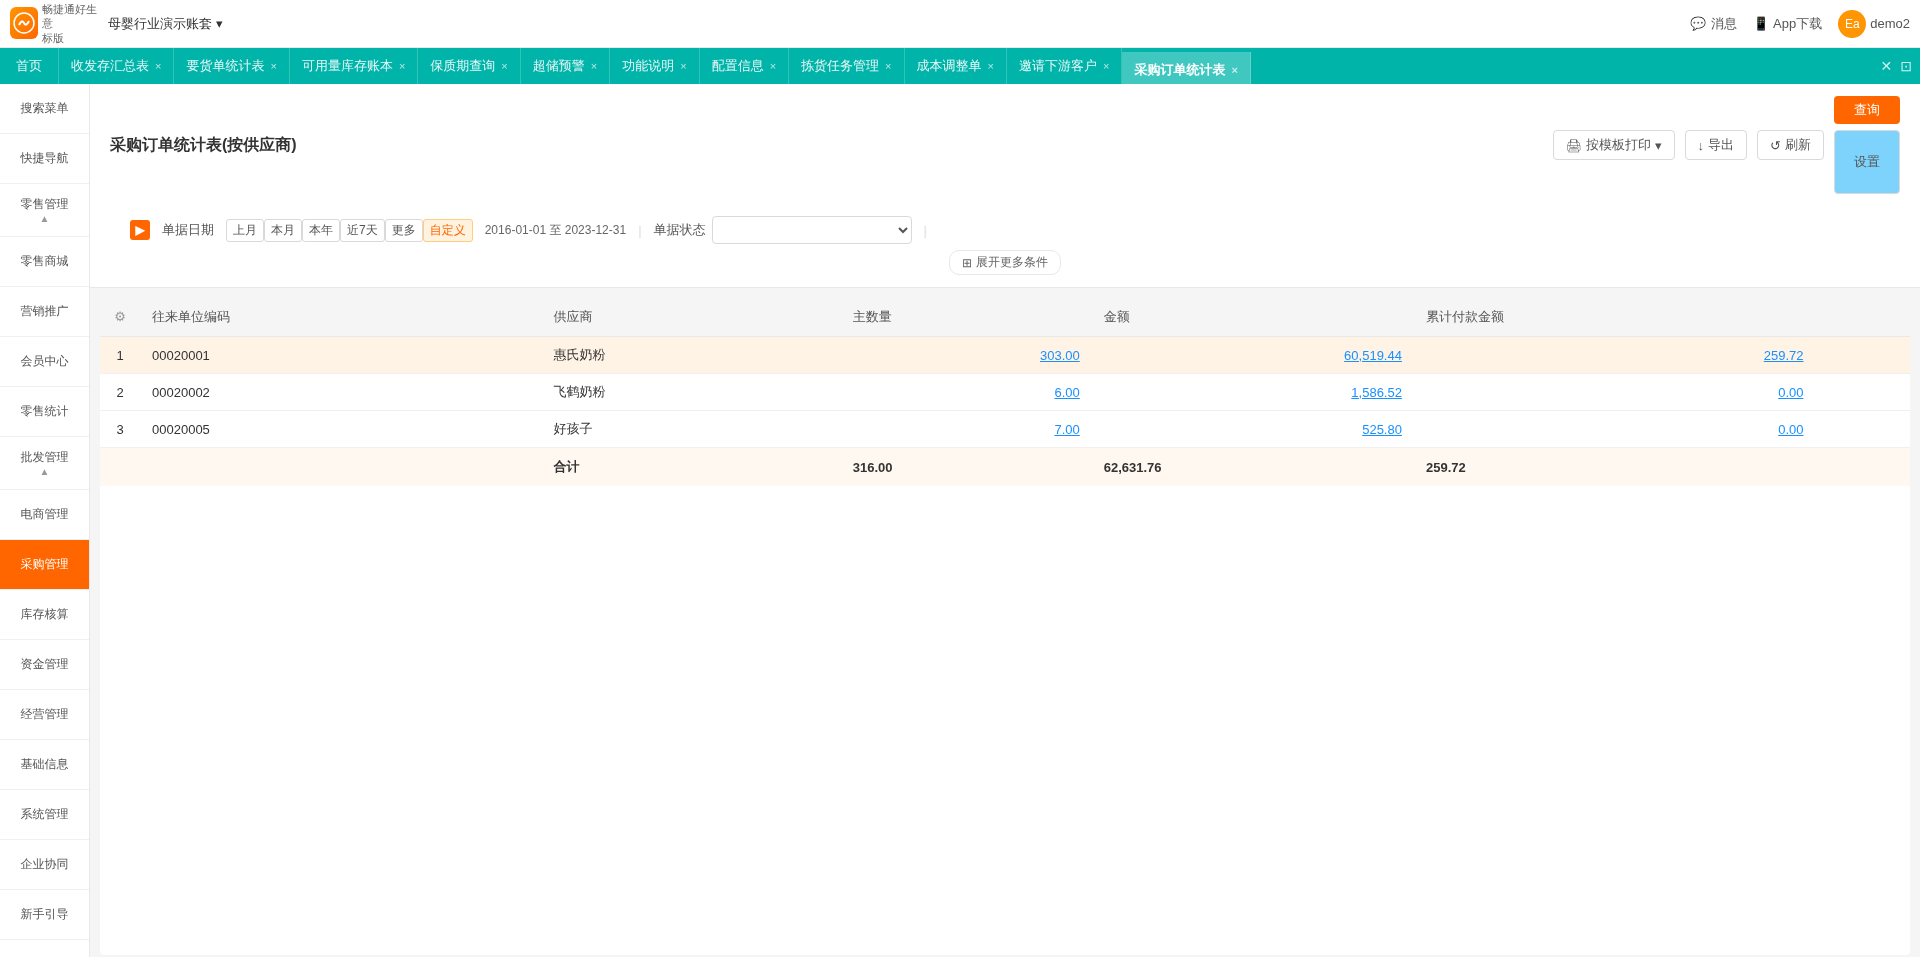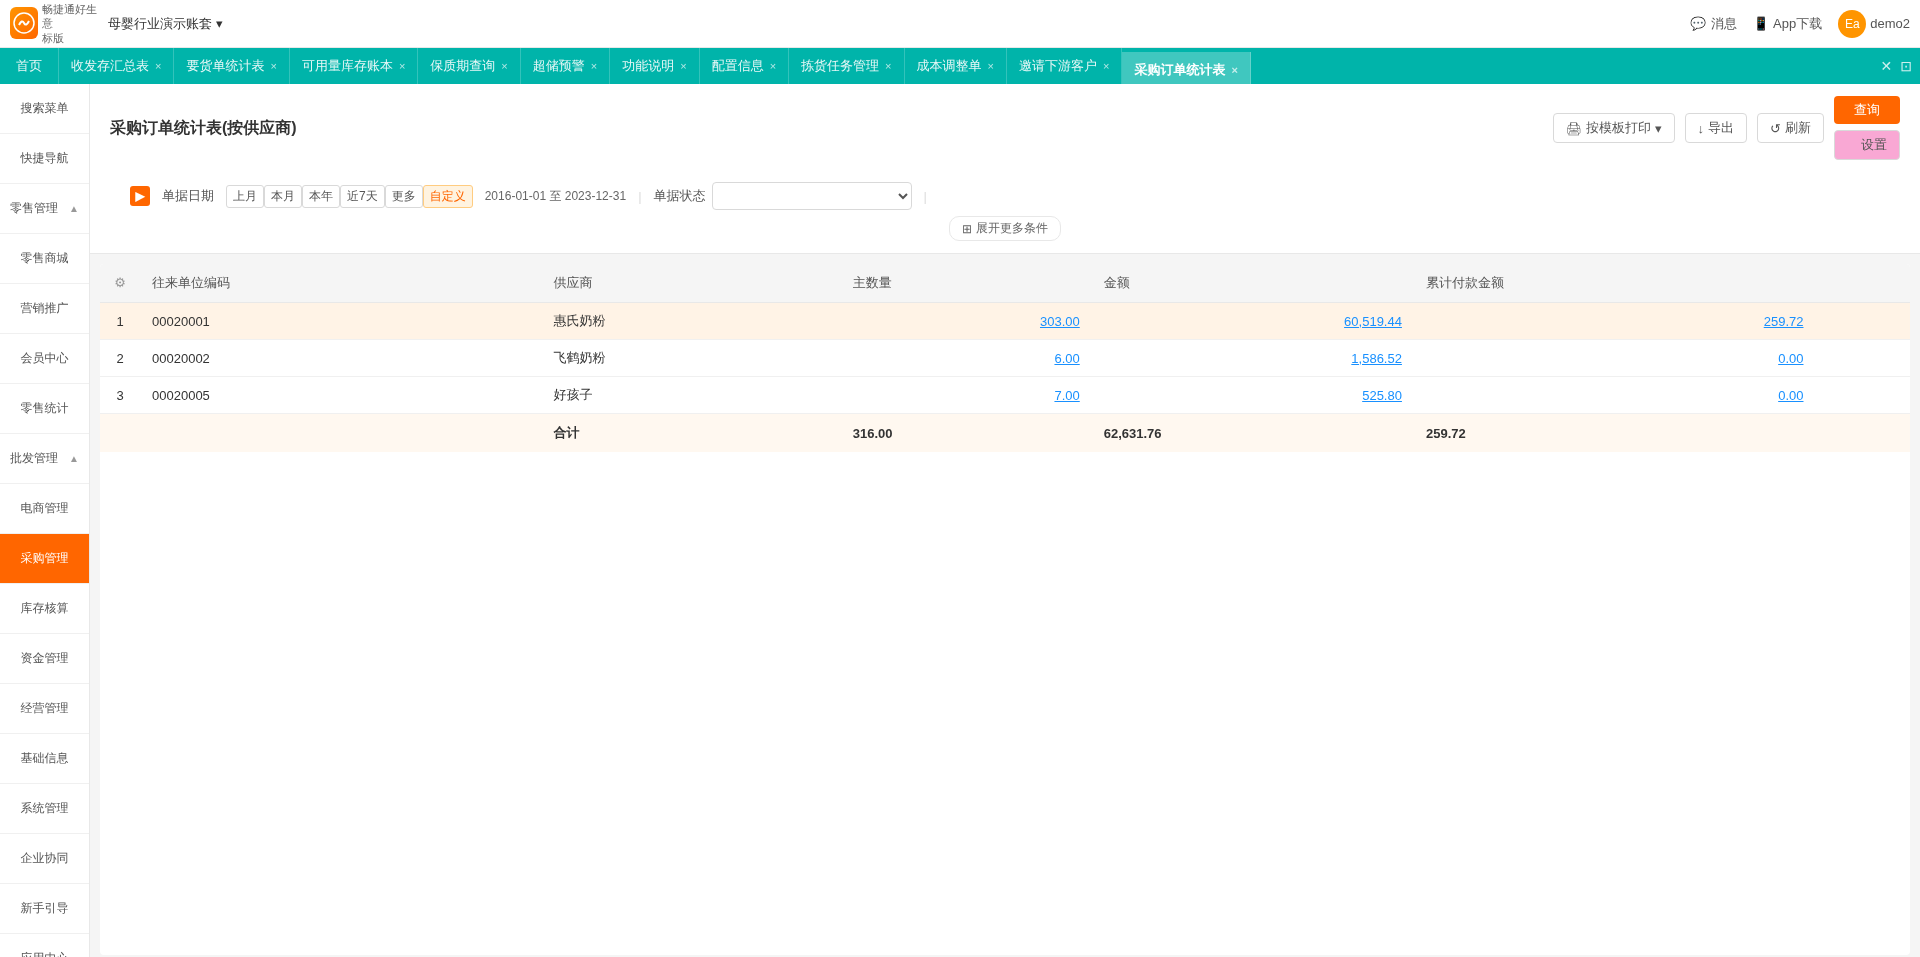--- a/index.html
+++ b/index.html
@@ -130,21 +130,21 @@
       align-items: center;
       justify-content: center;
       padding: 12px 4px;
       cursor: pointer;
       color: #555;
       font-size: 12px;
       border-bottom: 1px solid #f0f0f0;
       min-height: 50px;
     }
     .sidebar-item.active { background: #ff6600; color: #fff; }
-    .sidebar-item.has-arrow { flex-direction: row; justify-content: space-between; padding: 12px 10px; }
+    .sidebar-item.has-arrow { flex-direction: column; justify-content: space-between; padding: 12px 10px; }
     .sidebar-item .item-label { font-size: 12px; }
     .sidebar-item .arrow-icon { font-size: 10px; color: #999; }
 
     
     .content-area {
       flex: 1;
       background: #f5f5f5;
       overflow: hidden;
       display: flex;
       flex-direction: column;
@@ -211,28 +211,27 @@
     .btn-query {
       padding: 5px 20px;
       background: #ff6600;
       color: #fff;
       border: none;
       border-radius: 4px;
       cursor: pointer;
       font-size: 13px;
     }
     .btn-settings {
-      padding: 5px 12px;
+      padding: 22px 12px;
       border: 1px solid #d9d9d9;
-      background: #f9a8d4;
-      border-radius: 4px;
-      cursor: pointer;
-      font-size: 13px;
-      color: #555;
-      text-align: right;
+      background: #7dd3fc;
+      border-radius: 4px;
+      cursor: pointer;
+      font-size: 13px;
+      color: #555;
     }
 
     
     .filter-area {
       background: #fff;
       padding: 10px 20px;
     }
     .filter-row {
       display: flex;
       align-items: center;

